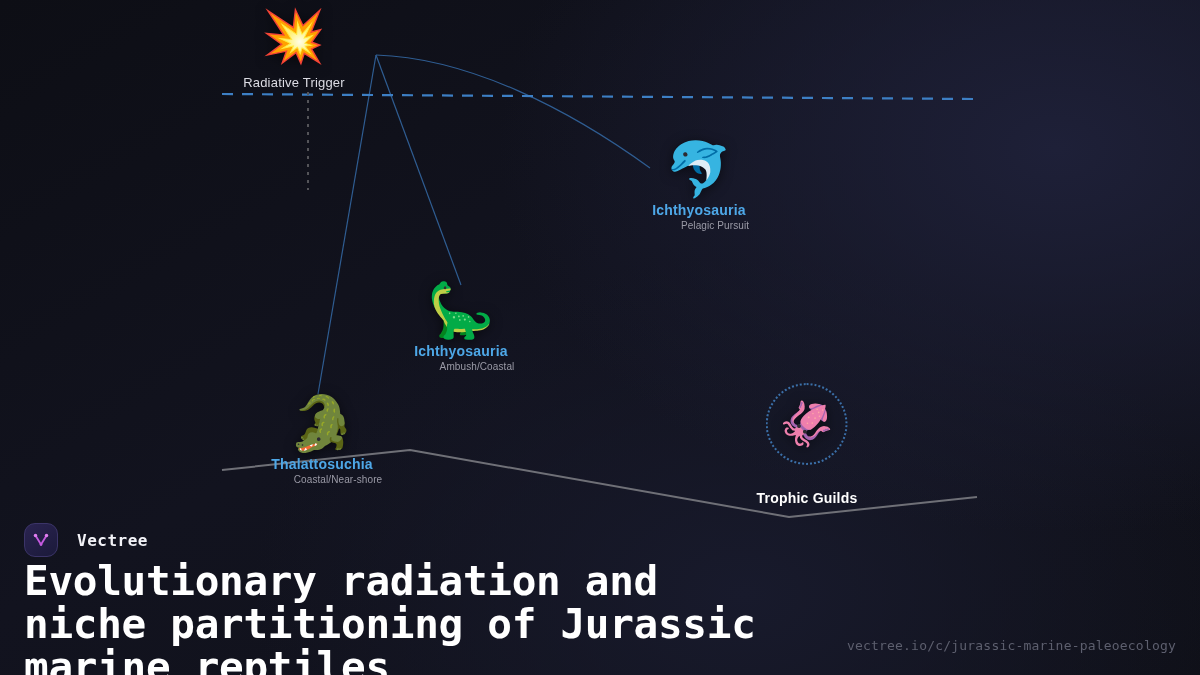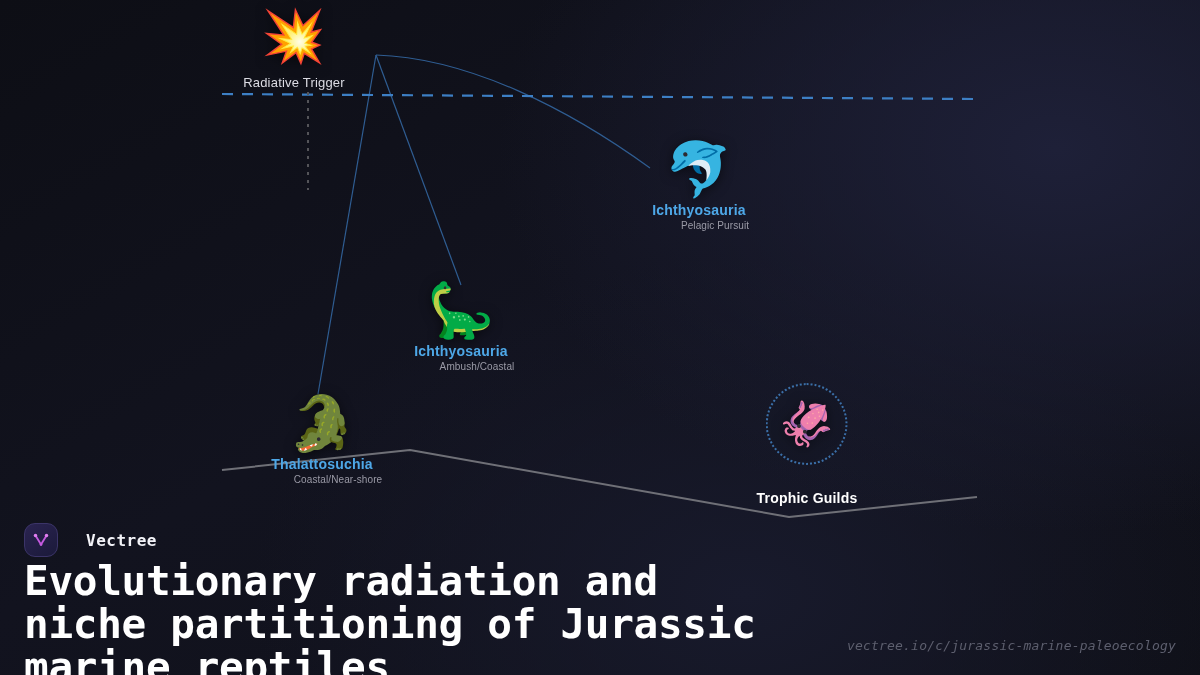--- a/index.html
+++ b/index.html
@@ -90,21 +90,21 @@
     position:absolute;
     left:0; right:0; bottom:0;
     height:165px;
     padding:0 24px 0 24px;
   }
   #brand {
     position:absolute;
     left:24px; top:13px;
     display:flex;
     align-items:center;
-    gap:28px;
+    gap:19px;
   }
   #brand-logo {
     width:34px; height:34px;
     border-radius:11px;
     background:linear-gradient(145deg,#2a2350 0%,#1b1a3a 100%);
     border:1px solid #3b3468;
     display:flex;
     align-items:center;
     justify-content:center;
   }
@@ -126,21 +126,20 @@
     color:#ffffff;
     letter-spacing:-.3px;
   }
   #site-url {
     position:absolute;
     right:24px; bottom:22px;
     font-family:"DejaVu Sans Mono", monospace;
     font-size:13px;
     color:#5d5f6e;
     letter-spacing:.2px;
-    font-style:italic;
   }
 </style>
 </head>
 <body>
 
 <div id="stage">
 
   <svg class="canvas-svg" viewBox="0 0 1200 675">
 
     <path id="edge-0" fill="none" stroke="#2f5d92" stroke-width="1.2" d="M 376 55 C 470 58 570 110 650 168"></path>

